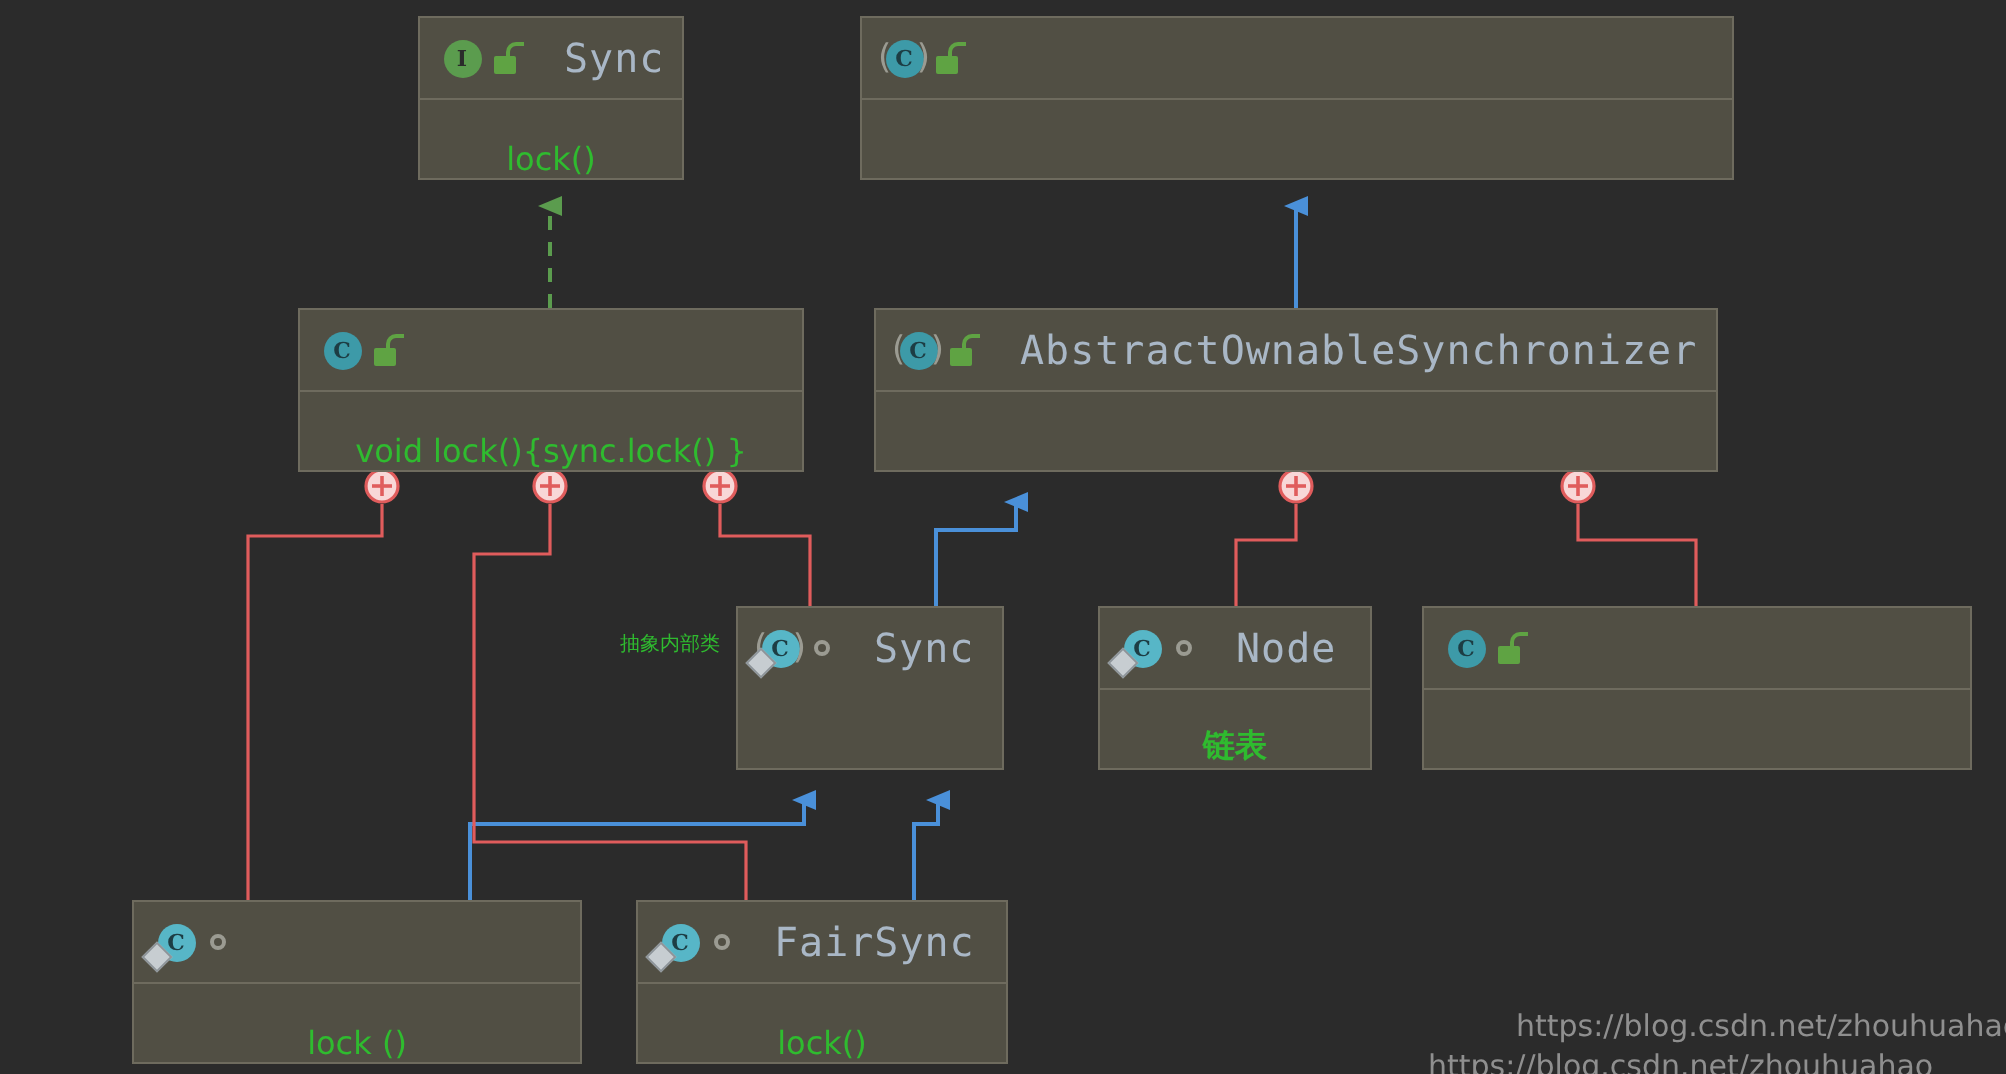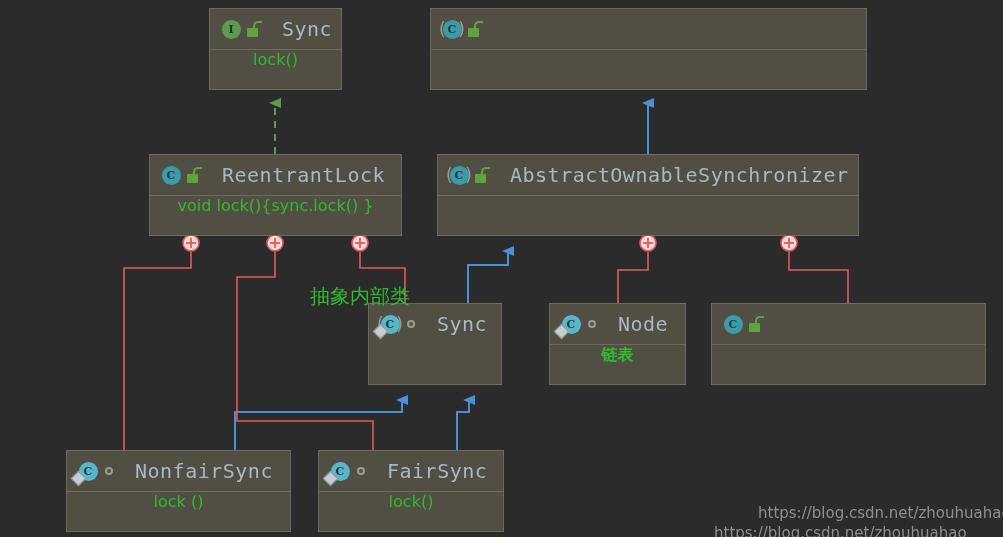--- a/index.html
+++ b/index.html
@@ -38,21 +38,21 @@
     align-items: center;
     box-sizing: border-box;
     padding: 0 10px;
     height: 40px;
     flex: 0 0 auto;
   }
   .node-body {
     border-top: 1px solid #6e6b5e;
     flex: 1 1 auto;
     display: flex;
-    align-items: flex-start;
+    align-items: flex-end;
     justify-content: center;
     box-sizing: border-box;
     padding: 0 6px;
   }
   .node-title {
     color: #a9b7c6;
     font-size: 20px;
     letter-spacing: 0.5px;
     white-space: nowrap;
   }
@@ -156,24 +156,25 @@
     margin-right: 2px;
     box-sizing: border-box;
     flex: 0 0 auto;
   }
   .title-gap { width: 12px; flex: 0 0 auto; }
 
   
   .annotation {
     position: absolute;
     color: #2fbb2f;
-    font-size: 20px;
+    font-size: 10px;
     font-family: "DejaVu Sans", sans-serif;
     white-space: nowrap;
     z-index: 4;
+    margin-top: 32px;
   }
   .watermark {
     position: absolute;
     color: #8f8f8f;
     font-size: 15px;
     font-family: "DejaVu Sans", sans-serif;
     white-space: nowrap;
     z-index: 2;
   }
 </style>
@@ -292,21 +293,20 @@
       <span class="icon-wrap">
         <span class="type-badge">
             <span class="disc cls">C</span>
           </span>
         <span class="lock-icon">
           <span class="shackle"></span>
             <span class="bodyb"></span>
         </span>
       </span>
       <span class="title-gap"></span>
-      <span class="node-title">ReentrantLock</span>
     </div>
     <div class="node-body">
       <span class="member">void lock(){sync.lock() }</span>
     </div>
   </div>
 
   <div class="node" style="left:437px; top:154px; width:422px; height:82px;">
     <div class="node-head">
       <span class="icon-wrap">
         <span class="type-badge">
@@ -381,21 +381,20 @@
   <div class="node" style="left:66px; top:450px; width:225px; height:82px;">
     <div class="node-head">
       <span class="icon-wrap">
         <span class="type-badge">
           <span class="disc inner">C</span>
           <span class="inner-badge"></span>
         </span>
         <span class="vis-dot"></span>
       </span>
       <span class="title-gap"></span>
-      <span class="node-title">NonfairSync</span>
     </div>
     <div class="node-body">
       <span class="member">lock ()</span>
     </div>
   </div>
 
   <div class="node" style="left:318px; top:450px; width:186px; height:82px;">
     <div class="node-head">
       <span class="icon-wrap">
         <span class="type-badge">

